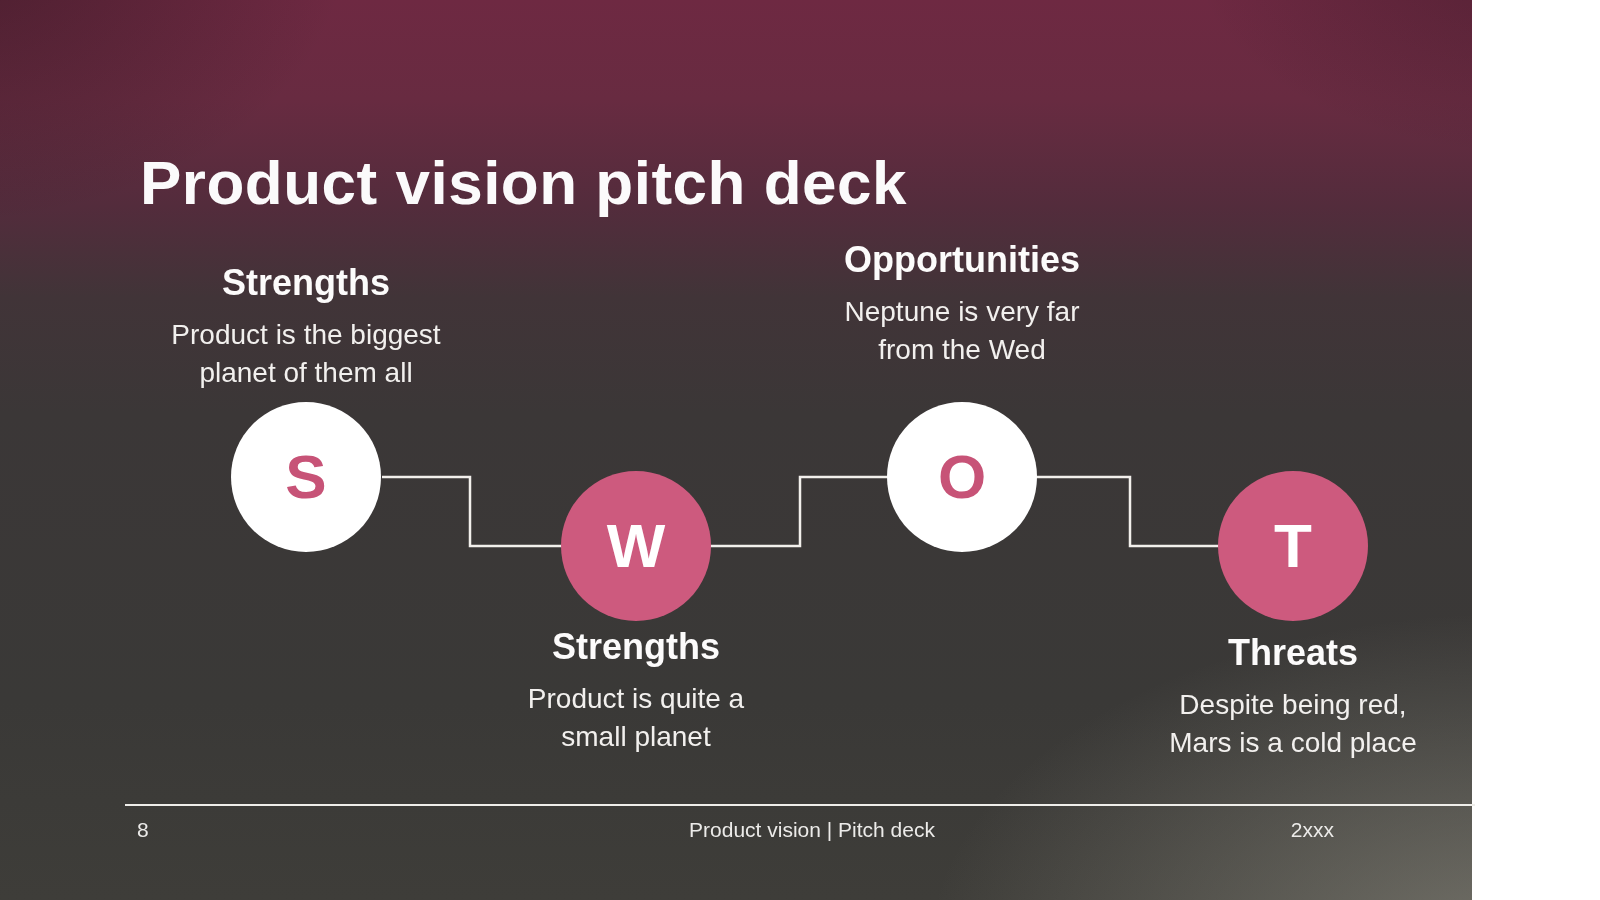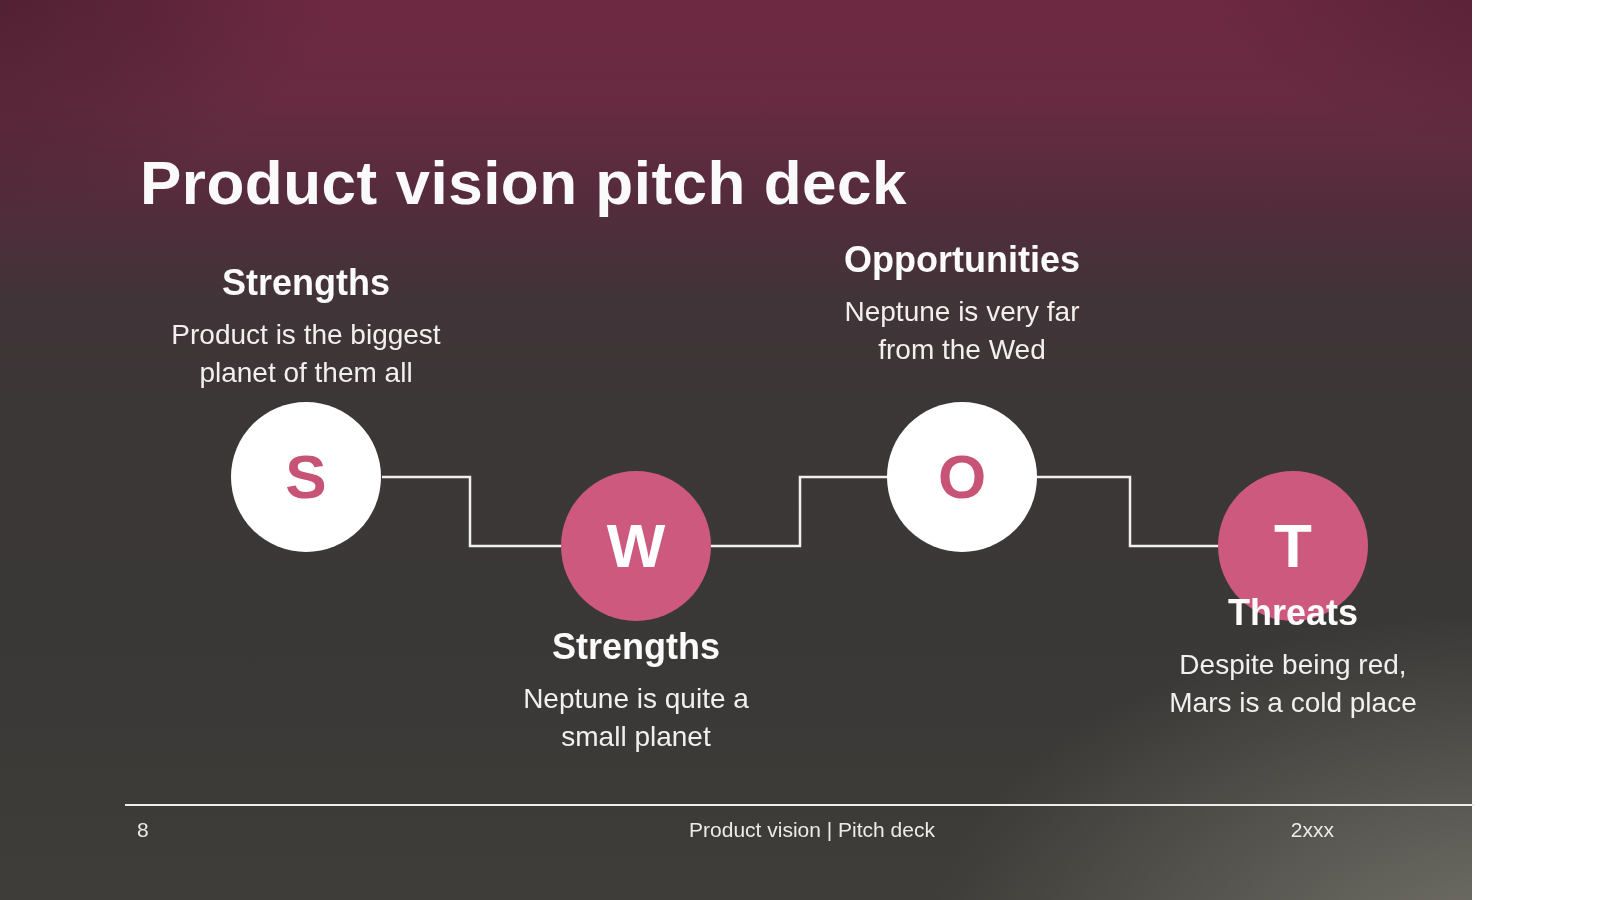--- a/index.html
+++ b/index.html
@@ -66,37 +66,37 @@
   </div>
   <div class="circle light" style="left:231px;top:402px;">
     <span>S</span>
   </div>
 
   <div class="circle pink" style="left:561px;top:471px;">
     <span>W</span>
   </div>
   <div class="swot-block" style="left:436px;top:626px;">
     <div class="swot-heading">Strengths</div>
-    <div class="swot-body">Neptune is quite a
+    <div class="swot-body">Product is quite a
 small planet</div>
   </div>
 
   <div class="swot-block" style="left:762px;top:239px;">
     <div class="swot-heading">Opportunities</div>
     <div class="swot-body">Neptune is very far
 from the Wed</div>
   </div>
   <div class="circle light" style="left:887px;top:402px;">
     <span>O</span>
   </div>
 
   <div class="circle pink" style="left:1218px;top:471px;">
     <span>T</span>
   </div>
-  <div class="swot-block" style="left:1093px;top:592px;">
+  <div class="swot-block" style="left:1093px;top:632px;">
     <div class="swot-heading">Threats</div>
     <div class="swot-body">Despite being red,
 Mars is a cold place</div>
   </div>
 
   <div class="footer-line"></div>
   <div class="footer-text footer-page">8</div>
   <div class="footer-text footer-center">Product vision | Pitch deck</div>
   <div class="footer-text footer-year">2xxx</div>
 

